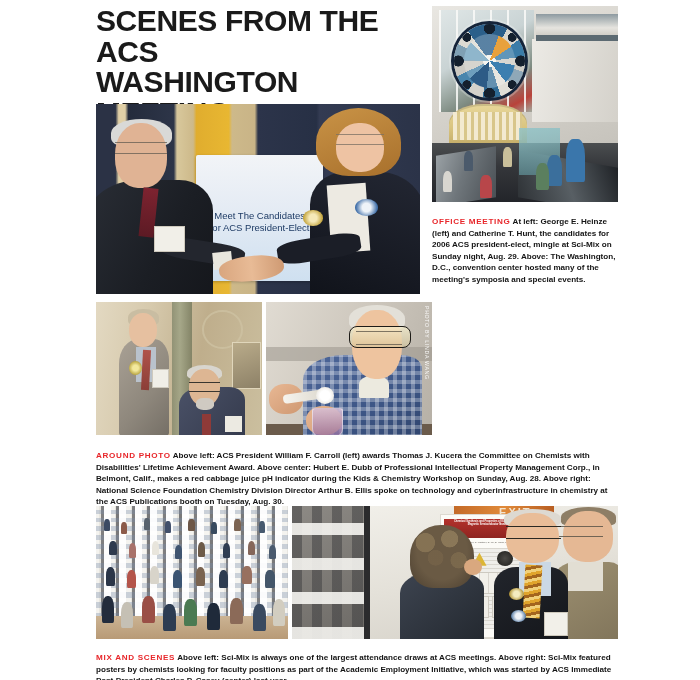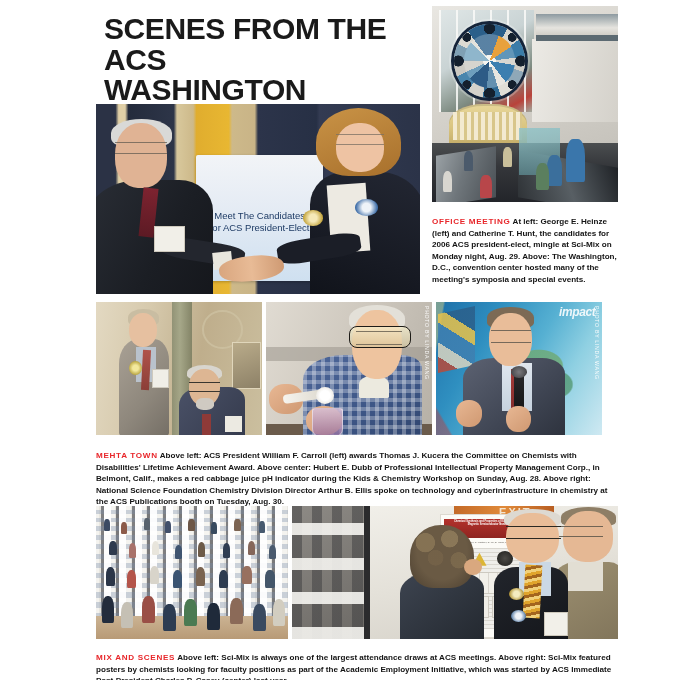--- a/index.html
+++ b/index.html
@@ -27,21 +27,21 @@
     top: 6px;
     width: 330px;
   }
   .headline {
     font-family: "Liberation Sans", sans-serif;
     font-weight: bold;
     font-size: 30px;
     line-height: 1.02;
     letter-spacing: -0.4px;
     color: #1a1a1a;
-    margin: 8px;
+    margin: 0;
     text-transform: uppercase;
   }
   .byline {
     margin: 14px 0 0 0;
     font-size: 8.5px;
     letter-spacing: 1.4px;
     color: #6d6d6d;
     font-weight: normal;
     text-transform: uppercase;
   }
@@ -614,21 +614,21 @@
       <div class="conv-p3"></div>
       <div class="conv-p4"></div>
       <div class="conv-p5"></div>
       <div class="conv-p6"></div>
       <div class="conv-p7"></div>
     </div>
   </div>
 
   <p class="caption" id="caption-office">
     <span class="lead">OFFICE MEETING</span>
-    <span>At left: George E. Heinze (left) and Catherine T. Hunt, the candidates for 2006 ACS president-elect, mingle at Sci-Mix on Monday night, Aug. 29. Above: The Washington, D.C., convention center hosted many of the meeting's symposia and special events.</span>
+    <span>At left: George E. Heinze (left) and Catherine T. Hunt, the candidates for 2006 ACS president-elect, mingle at Sci-Mix on Sunday night, Aug. 29. Above: The Washington, D.C., convention center hosted many of the meeting's symposia and special events.</span>
   </p>
 
   <div class="photo" id="photo-award">
     <div class="photo-inner">
       <div class="aw-bg"></div>
       <div class="aw-col"></div>
       <div class="aw-wall-medallion"></div>
       <div class="aw-frame"></div>
       <div class="aw-m2-body"></div>
       <div class="aw-m2-hair"></div>
@@ -660,42 +660,23 @@
       <div class="kd-glass"></div>
       <div class="kd-hand1"></div>
       <div class="kd-spoon"></div>
       <div class="kd-spoon-bowl"></div>
       <div class="kd-hand2"></div>
       <div class="kd-cup"></div>
     </div>
     <span class="vcredit" id="credit-kids">PHOTO BY LINDA WANG</span>
   </div>
 
-  <div class="photo" id="photo-ellis">
-    <div class="photo-inner">
-      <div class="el-bg"></div>
-      <div class="el-screen-art"></div>
-      <div class="el-swirl"></div>
-      <div class="el-word">impact</div>
-      <div class="el-body"></div>
-      <div class="el-shirt"></div>
-      <div class="el-tie"></div>
-      <div class="el-hair"></div>
-      <div class="el-head"></div>
-      <div class="el-glass"></div>
-      <div class="el-mic"></div>
-      <div class="el-mic-top"></div>
-      <div class="el-hand"></div>
-      <div class="el-hand2"></div>
-    </div>
-    <span class="vcredit" id="credit-ellis">PHOTO BY LINDA WANG</span>
-  </div>
 
   <p class="caption" id="caption-around">
-    <span class="lead">MEHTA TOWN</span>
+    <span class="lead">AROUND PHOTO</span>
     <span>Above left: ACS President William F. Carroll (left) awards Thomas J. Kucera the Committee on Chemists with Disabilities' Lifetime Achievement Award. Above center: Hubert E. Dubb of Professional Intellectual Property Management Corp., in Belmont, Calif., makes a red cabbage juice pH indicator during the Kids &amp; Chemistry Workshop on Sunday, Aug. 28. Above right: National Science Foundation Chemistry Division Director Arthur B. Ellis spoke on technology and cyberinfrastructure in chemistry at the ACS Publications booth on Tuesday, Aug. 30.</span>
   </p>
 
   <div class="photo" id="photo-scimix">
     <div class="photo-inner">
       <div class="sx-bg"></div>
       <div class="sx-rows">
         <div class="sx-row" style="top:0%;height:19%;">
           <div class="sx-boards"></div>
           <div class="sx-paper"></div>

